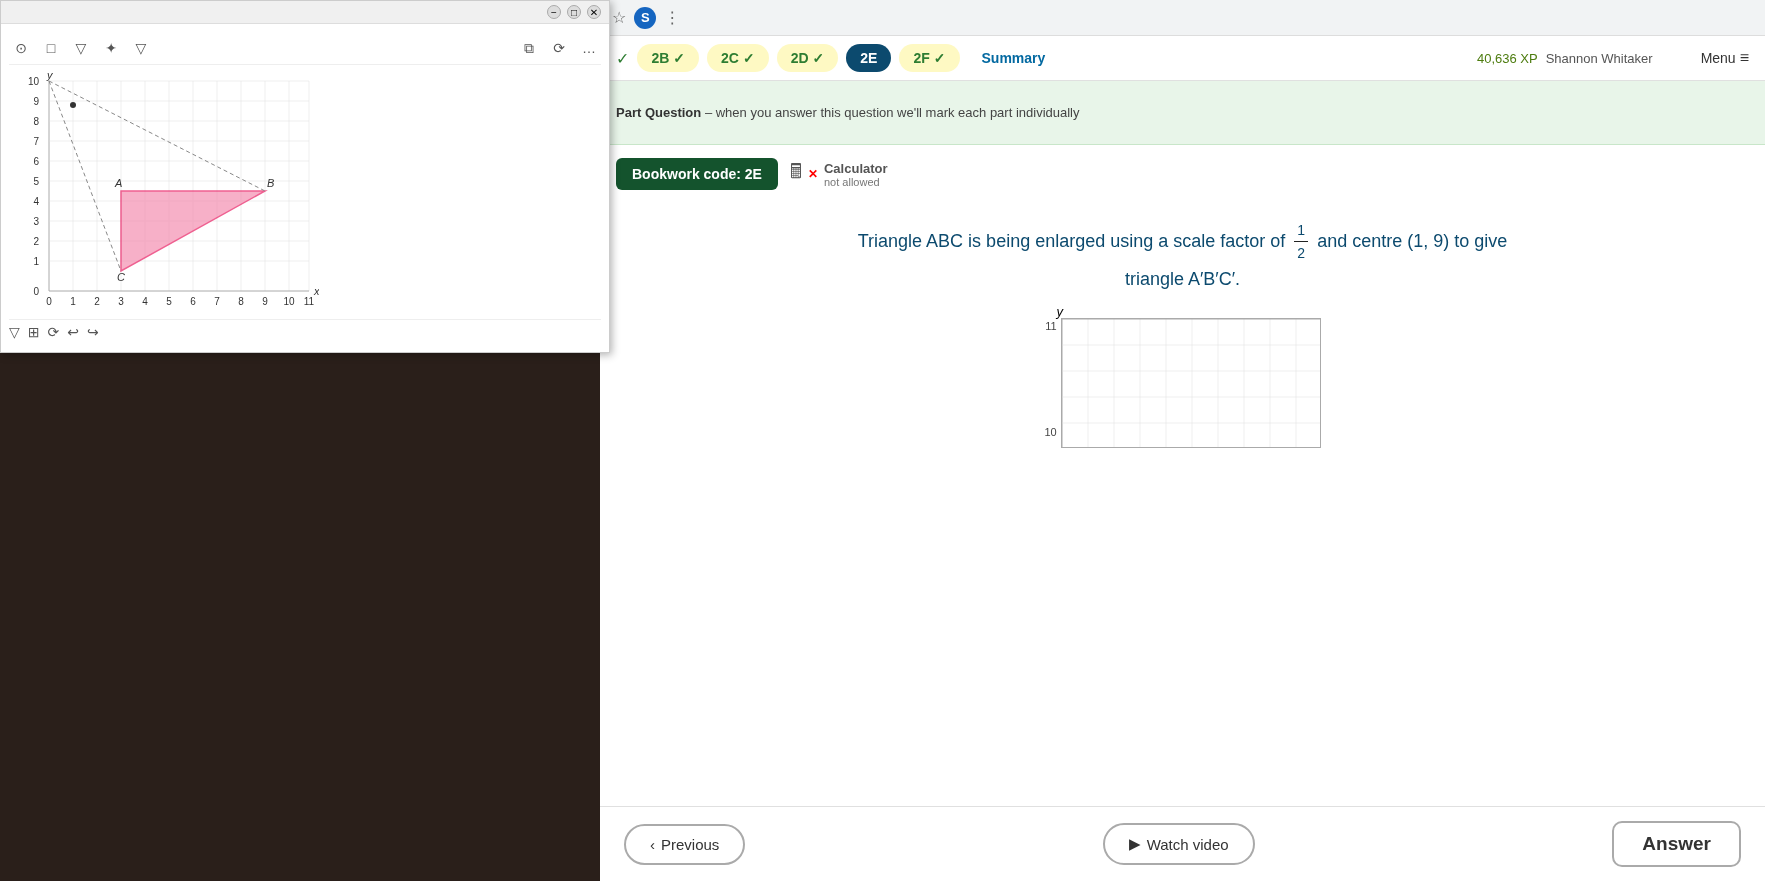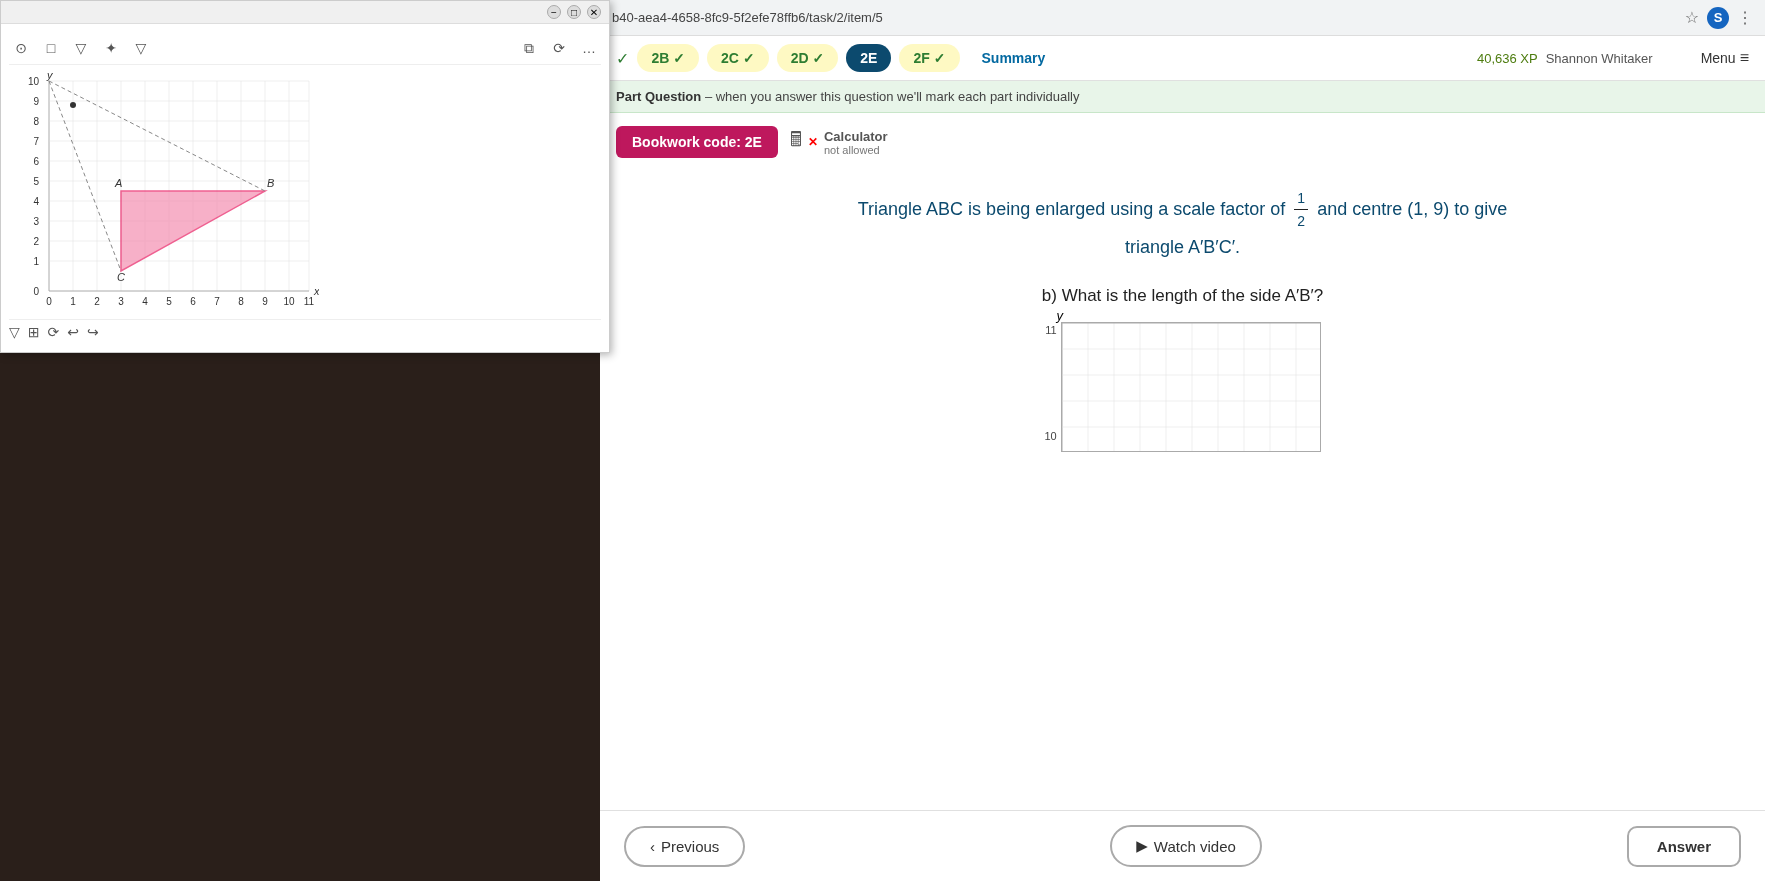--- a/index.html
+++ b/index.html
@@ -107,38 +107,38 @@
       border: none;
     }
     .checkmark {
       color: #2e7d32;
       font-size: 14px;
     }
 
     
     .part-question-banner {
       background: #e8f5e9;
-      padding: 8px 16px;
+      padding: 24px 16px;
       font-size: 13px;
       color: #444;
       border-bottom: 1px solid #c8e6c9;
     }
     .part-question-banner strong {
       color: #333;
     }
 
     
     .bookwork-row {
       display: flex;
       align-items: center;
       gap: 12px;
       padding: 12px 16px;
     }
     .bookwork-badge {
-      background: #be185d;
+      background: #14532d;
       color: #fff;
       padding: 8px 16px;
       border-radius: 6px;
       font-size: 14px;
       font-weight: 600;
     }
     .calculator-info {
       display: flex;
       align-items: center;
       gap: 6px;
@@ -220,21 +220,21 @@
       color: #333;
       display: flex;
       align-items: center;
       gap: 6px;
     }
     .answer-btn {
       background: #fff;
       border: 2px solid #aaa;
       border-radius: 10px;
       padding: 10px 28px;
-      font-size: 15px;
+      font-size: 19px;
       cursor: pointer;
       color: #333;
       font-weight: 600;
     }
 
     
     .overlay-window {
       position: absolute;
       top: 0;
       left: 0;
@@ -286,21 +286,20 @@
       font-size: 14px;
       color: #555;
     }
   </style>
 </head>
 <body>
 
 <div class="browser-window" style="left: 600px;">
 
   <div class="address-bar">
-    <span class="address-text">b40-aea4-4658-8fc9-5f2efe78ffb6/task/2/item/5</span>
     <span class="star-icon">☆</span>
     <span class="profile-icon" style="background:#1565c0;color:#fff;border-radius:50%;width:22px;height:22px;display:inline-flex;align-items:center;justify-content:center;font-size:13px;font-weight:bold;">S</span>
     <span class="menu-dots">⋮</span>
   </div>
 
   <div class="top-nav">
 
     <span style="color:#2e7d32;font-size:16px;">✓</span>
     <button class="tab-btn completed">
       <span>2B</span>
@@ -359,23 +358,20 @@
       <span style="display:inline-flex;flex-direction:column;align-items:center;vertical-align:middle;margin:0 4px;font-size:16px;">
         <span style="border-bottom:1.5px solid #222;padding:0 3px;font-size:14px;">1</span>
         <span style="padding:0 3px;font-size:14px;">2</span>
       </span>
       <span>and centre (1, 9) to give</span>
       <br>
       <span>triangle A′B′C′.</span>
     </div>
 
 
-    <div class="sub-question">
-      <span>b) What is the length of the side A′B′?</span>
-    </div>
 
     <div class="graph-area">
       <div style="position:relative;">
         <div style="position:absolute;top:-14px;left:12px;font-size:13px;font-style:italic;">y</div>
         <div style="display:flex;align-items:flex-start;gap:4px;">
 
           <div style="display:flex;flex-direction:column;justify-content:space-between;height:120px;font-size:11px;color:#444;text-align:right;padding-top:2px;">
             <span>11</span>
             <span>10</span>
           </div>

